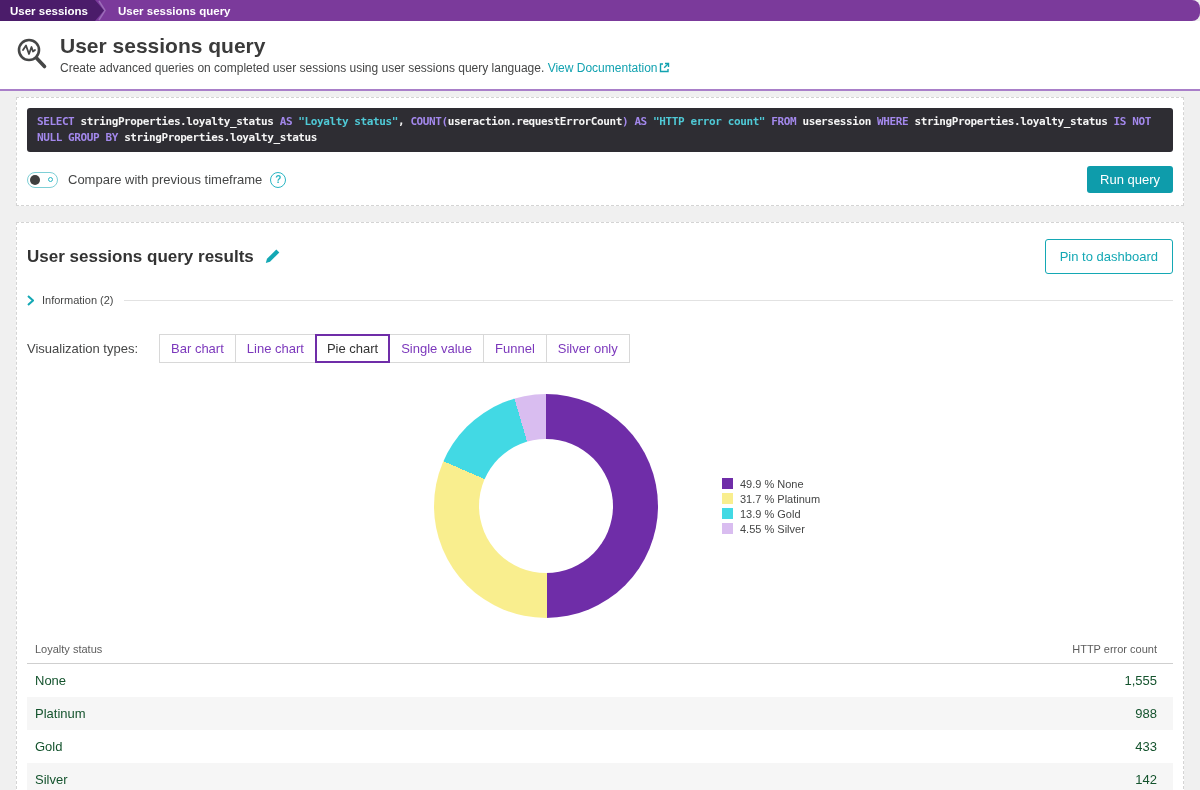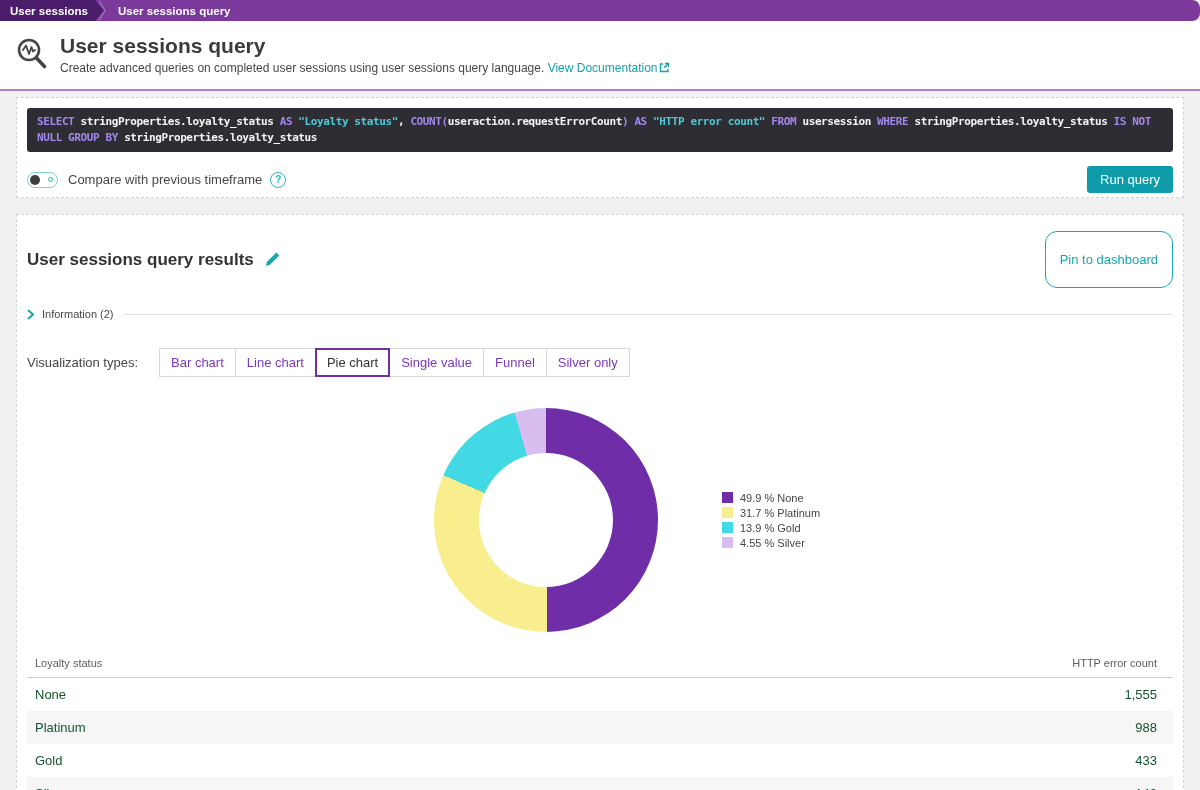--- a/index.html
+++ b/index.html
@@ -17,21 +17,21 @@
   
   .pagehead { height:70px; background:#fff; border-bottom:2px solid #a97fc9; display:flex; align-items:center; padding:0 10px; }
   .pagehead-icon { width:44px; display:flex; justify-content:center; margin-right:6px; }
   .pagehead-title { font-size:21px; font-weight:bold; color:#3b3b3b; line-height:1.15; }
   .pagehead-sub { font-size:12px; color:#454646; margin-top:2px; }
   .doclink { color:#12a2b0; text-decoration:none; cursor:pointer; }
   .extlink-icon { display:inline-block; vertical-align:-1px; margin-left:2px; }
 
   
   .card { background:#fff; border:1px dashed #d4d4d4; margin:0 16px; }
-  .card-query { margin-top:6px; padding:10px 10px 4px 10px; }
+  .card-query { margin-top:6px; padding:10px 10px 12px 10px; }
   .card-results { margin-top:16px; padding:10px 10px 6px 10px; }
 
   
   .querybox { background:#2e2d33; border-radius:3px; padding:6px 10px; min-height:43px;
     font-family:"DejaVu Sans Mono", monospace; font-size:11px; font-weight:bold;
     letter-spacing:-0.4px; line-height:16px; color:#f5f5f5; word-break:break-word; }
   .tok-kw { color:#a388ec; }
   .tok-id { color:#f5f5f5; }
   .tok-str { color:#4fc9d6; }
 
@@ -44,22 +44,22 @@
   .toggle-label { font-size:13px; margin-left:10px; color:#454646; }
   .help-icon { width:16px; height:16px; border:1.5px solid #2ab6c4; border-radius:50%; color:#2ab6c4;
     font-size:10px; font-weight:bold; display:flex; align-items:center; justify-content:center; margin-left:8px; cursor:pointer; }
   .run-btn { margin-left:auto; background:#0e9cab; color:#fff; border:none; border-radius:3px;
     font-family:"Liberation Sans", sans-serif; font-size:13px; padding:6px 13px; cursor:pointer; }
 
   
   .results-head { display:flex; align-items:center; margin-top:6px; }
   .results-title { font-size:17px; font-weight:bold; color:#333; }
   .pencil-icon { margin-left:10px; cursor:pointer; display:flex; }
-  .pin-btn { margin-left:auto; background:#fff; color:#14a8b4; border:1px solid #14a8b4; border-radius:12px;
-    font-family:"Liberation Sans", sans-serif; font-size:13px; padding:20px 14px; cursor:pointer; }
+  .pin-btn { margin-left:auto; background:#fff; color:#14a8b4; border:1px solid #14a8b4; border-radius:3px;
+    font-family:"Liberation Sans", sans-serif; font-size:13px; padding:9px 14px; cursor:pointer; }
 
   .info-row { display:flex; align-items:center; margin-top:20px; cursor:pointer; }
   .info-chevron { display:flex; margin-right:8px; }
   .info-label { font-size:11px; color:#454646; white-space:nowrap; }
   .info-line { flex:1; border-top:1px solid #e2e2e2; margin-left:10px; }
 
   .viz-row { display:flex; align-items:center; margin-top:28px; }
   .viz-label { font-size:13px; color:#454646; margin-right:21px; }
   .viz-tab { background:#fff; border:1px solid #d8d8d8; color:#7c38bc; font-family:"Liberation Sans", sans-serif;
     font-size:13px; padding:6px 11px; margin-left:-1px; cursor:pointer; position:relative; }

